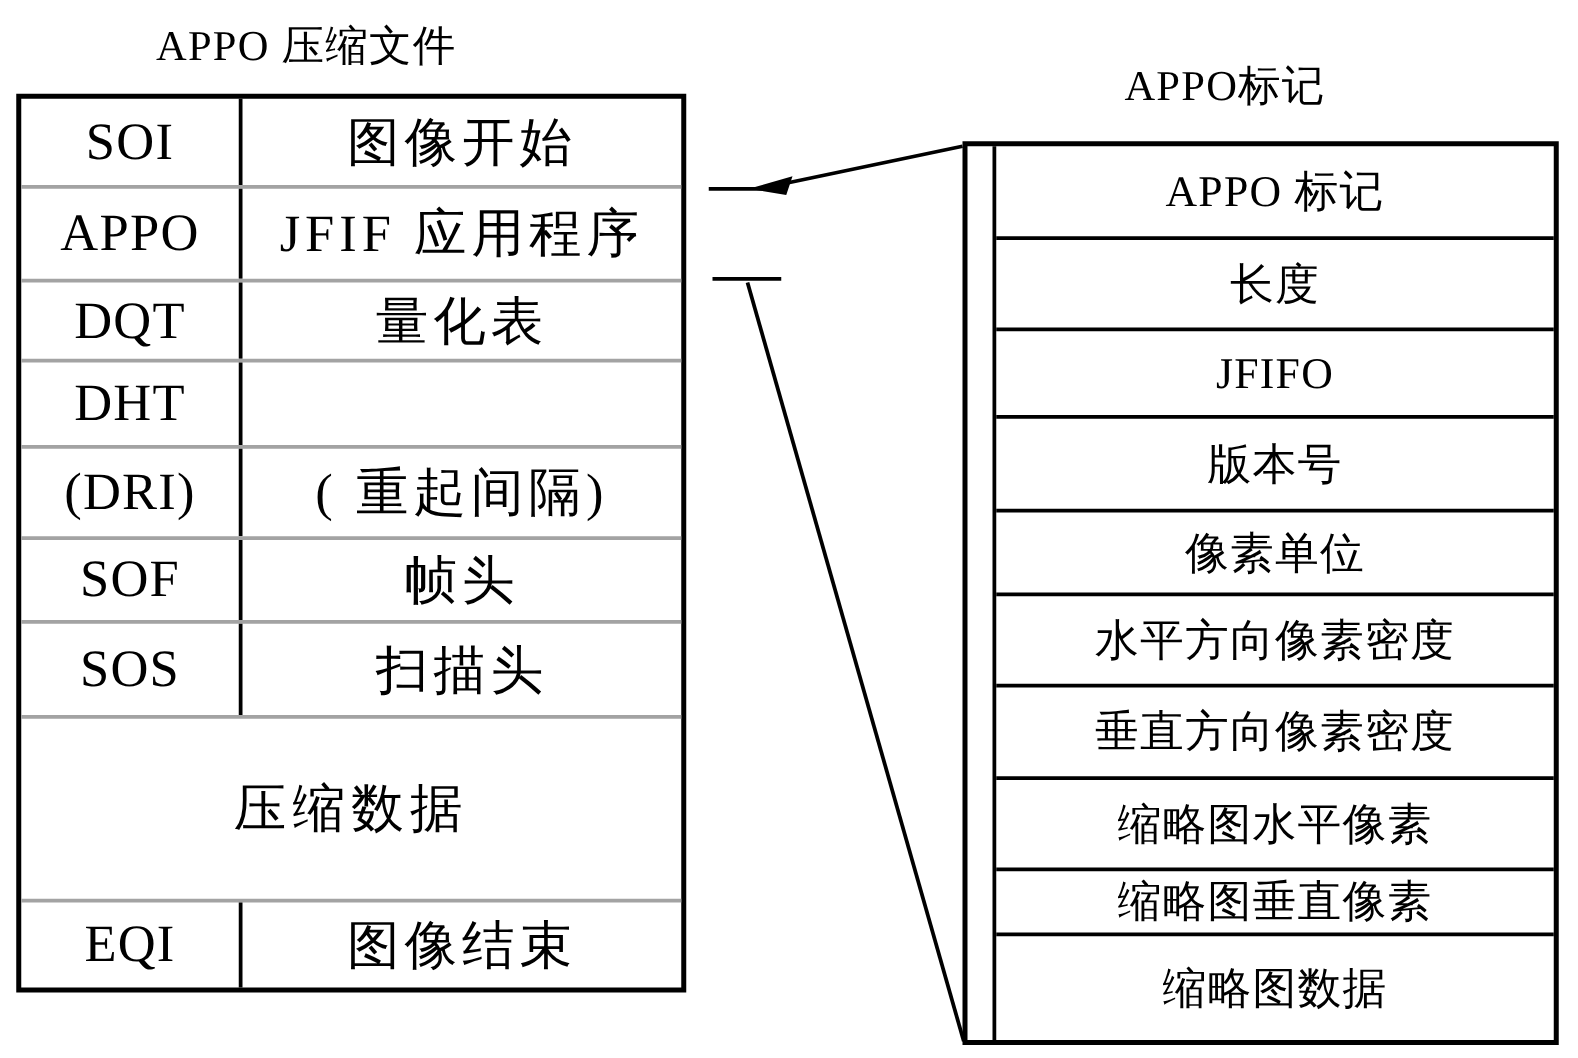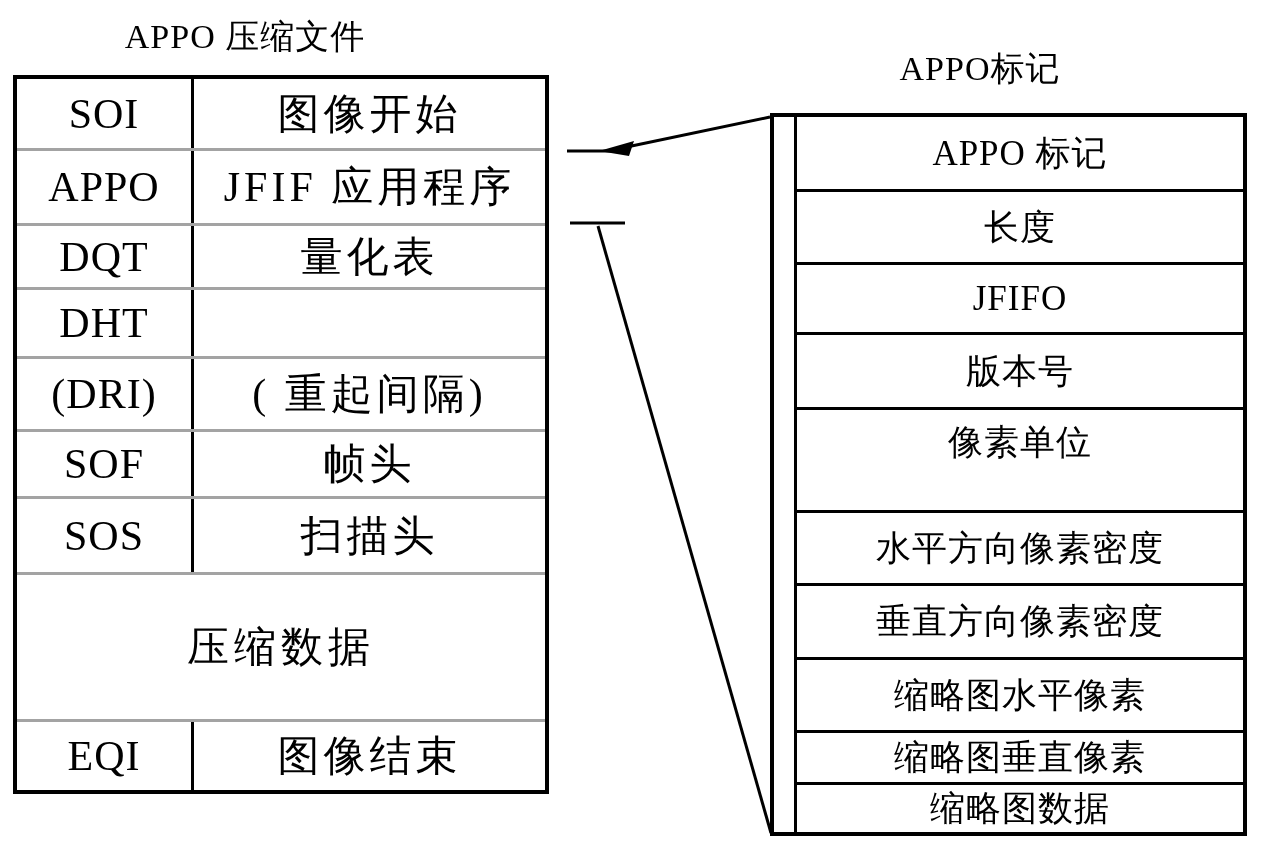--- a/index.html
+++ b/index.html
@@ -35,21 +35,21 @@
   .rstrip{width:23px;border-right:3px solid #000;box-sizing:border-box;flex:none;}
   .rrows{flex:1;display:flex;flex-direction:column;}
   .rrow{display:flex;align-items:center;justify-content:center;box-sizing:border-box;
         border-top:3px solid #000;font-size:35px;letter-spacing:1px;white-space:nowrap;flex:none;}
   .rrow:first-child{border-top:none;text-align:right;}
   .rrow:nth-child(1){height:72px;}
   .rrow:nth-child(2){height:73px;}
   .rrow:nth-child(3){height:70px;}
   .rrow:nth-child(4){height:75px;}
   .rrow:nth-child(5){height:67px;}
-  .rrow:nth-child(6){height:73px;margin-top:36px;}
+  .rrow:nth-child(6){height:73px;}
   .rrow:nth-child(7){height:74px;}
   .rrow:nth-child(8){height:73px;}
   .rrow:nth-child(9){height:52px;}
   .rrow:nth-child(10){flex:1;}
 
   .connectors{position:absolute;left:0;top:0;width:1262px;height:846px;pointer-events:none;}
 </style>
 </head>
 <body>
 

